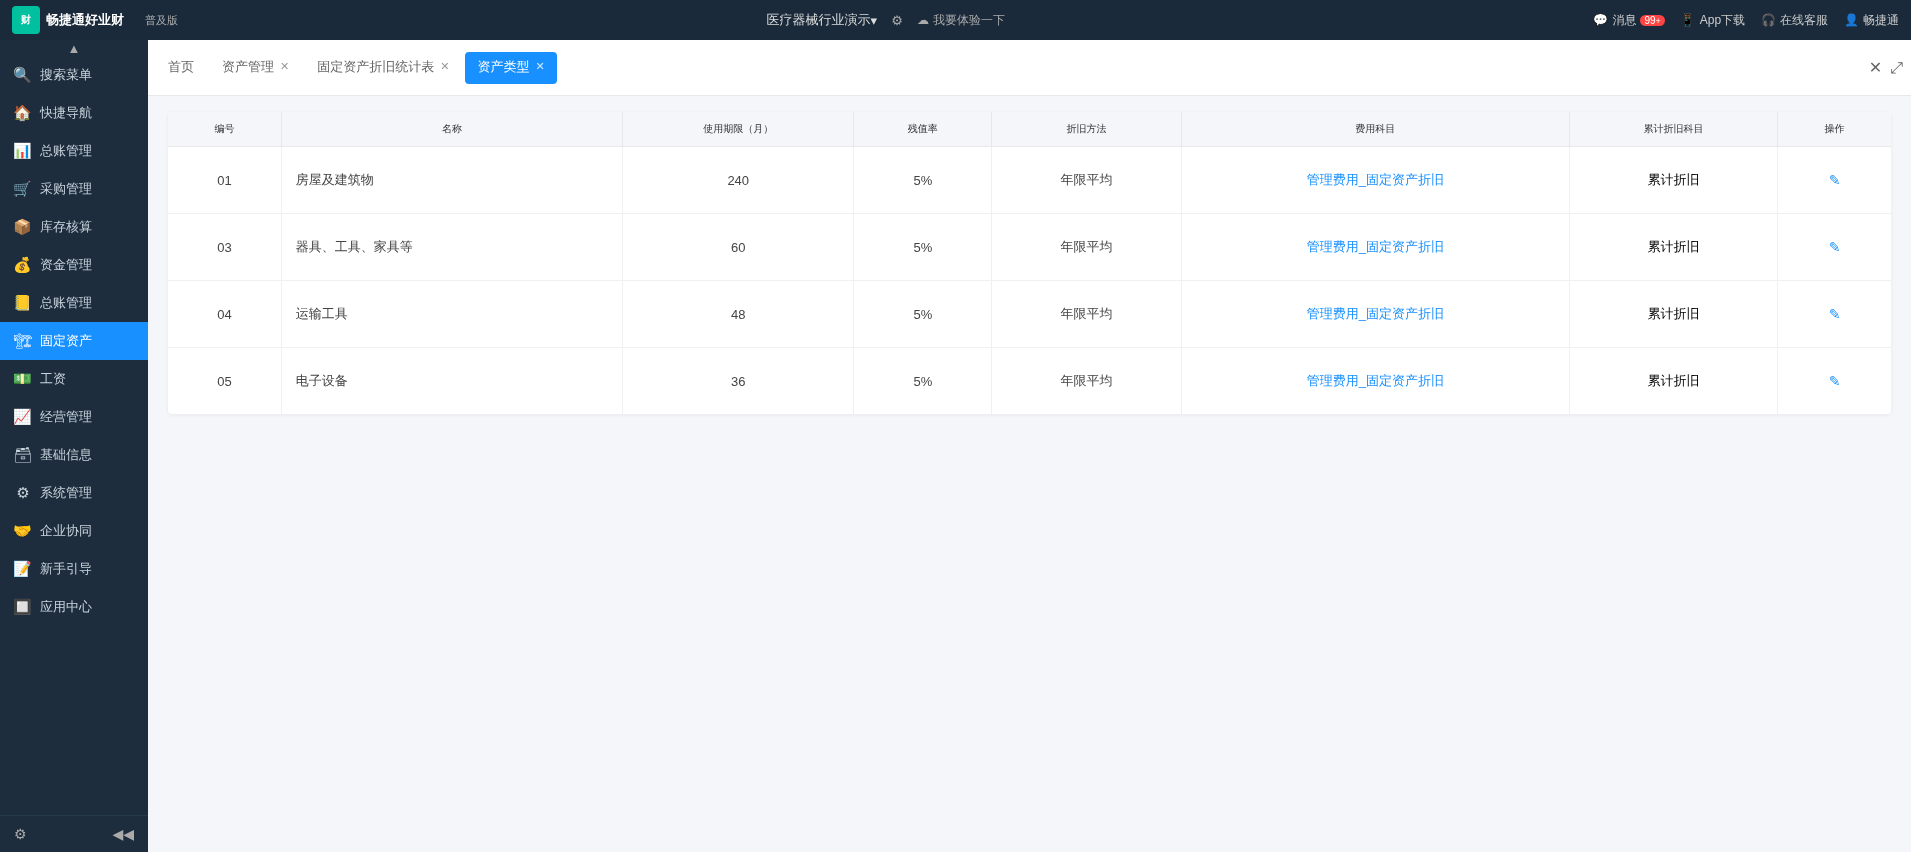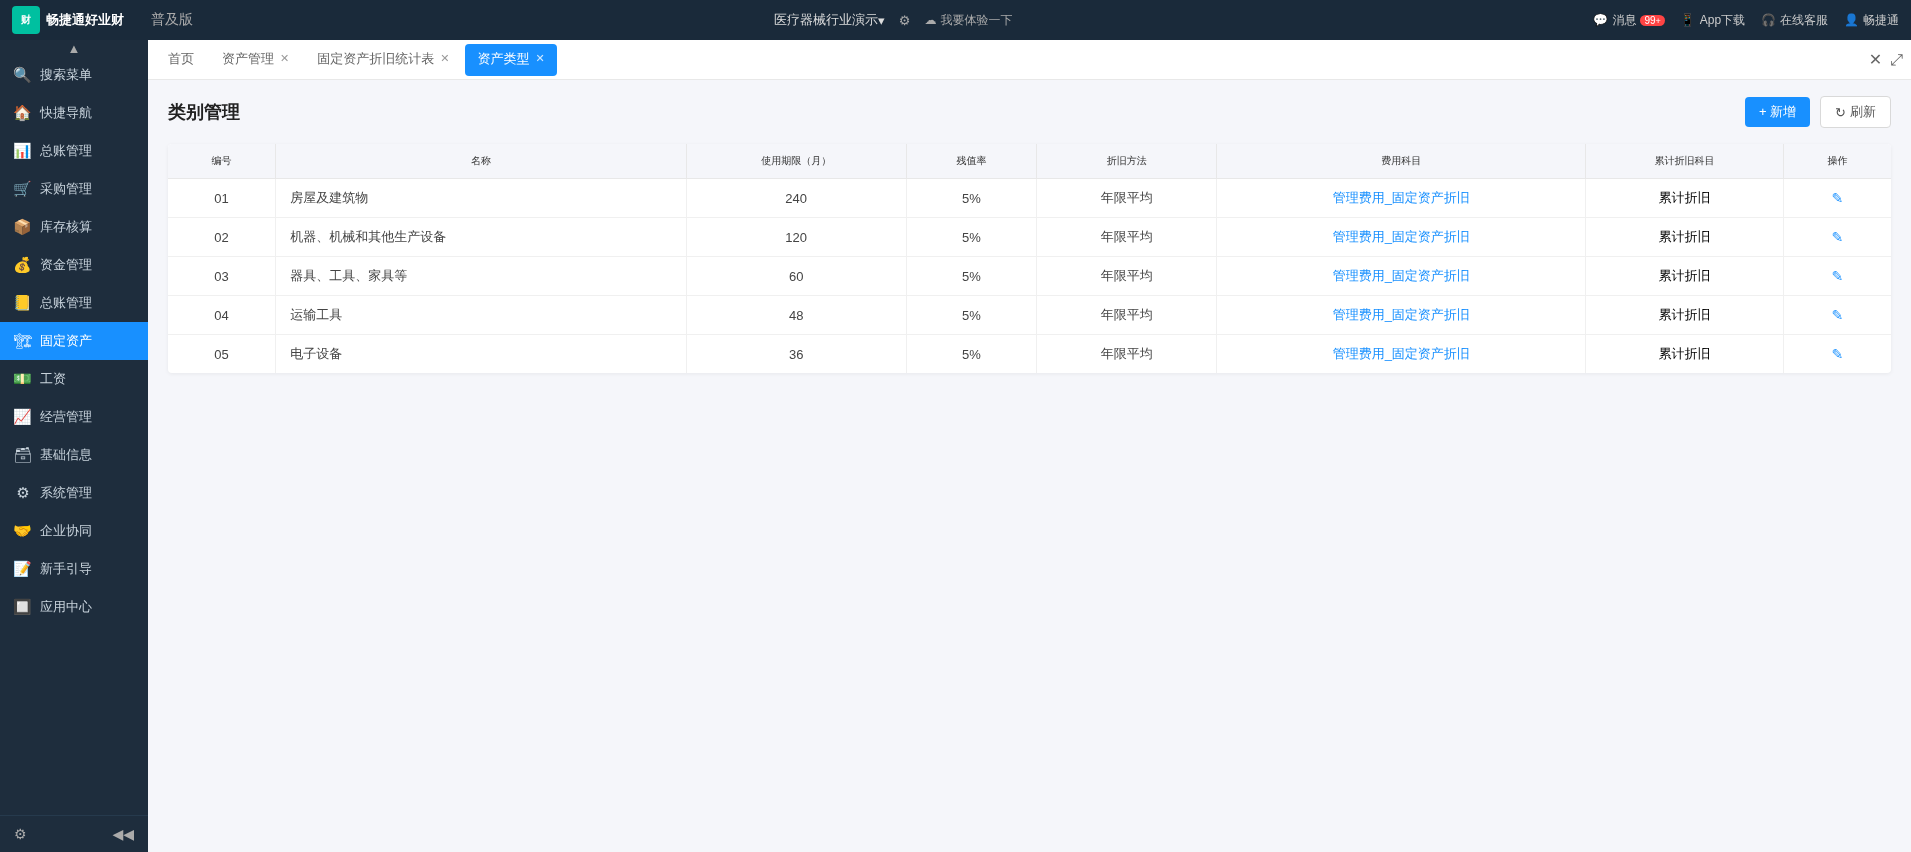--- a/index.html
+++ b/index.html
@@ -34,21 +34,21 @@
       background: #00c0a0;
       border-radius: 4px;
       display: flex;
       align-items: center;
       justify-content: center;
       font-size: 10px;
       color: #fff;
       font-weight: bold;
     }
     .app-logo-text { color: #fff; font-size: 13px; }
-    .app-edition { color: #aaa; font-size: 14px; margin-left: 17px; }
+    .app-edition { color: #aaa; font-size: 11px; margin-left: 11px; }
 
     .top-bar-center {
       display: flex;
       align-items: center;
       gap: 8px;
       color: #ddd;
       font-size: 13px;
     }
     .company-selector {
       display: flex;
@@ -174,21 +174,21 @@
       overflow: hidden;
     }
 
     
     .tab-bar {
       display: flex;
       align-items: center;
       background: #fff;
       border-bottom: 1px solid #e8e8e8;
       padding: 0 8px;
-      height: 40px;
+      height: 56px;
       flex-shrink: 0;
       gap: 4px;
     }
     .tab {
       display: flex;
       align-items: center;
       gap: 6px;
       padding: 6px 12px;
       cursor: pointer;
       font-size: 13px;
@@ -285,21 +285,21 @@
       padding: 10px 14px;
       text-align: center;
       font-weight: 500;
       color: #333;
       font-size: 10px;
       border-bottom: 1px solid #e8e8e8;
       border-right: 1px solid #e8e8e8;
     }
     .data-table th:last-child { border-right: none; }
     .data-table td {
-      padding: 10px 14px;
+      padding: 24px 14px;
       text-align: center;
       color: #444;
       font-size: 13px;
       border-bottom: 1px solid #f0f0f0;
       border-right: 1px solid #f0f0f0;
     }
     .data-table td:last-child { border-right: none; }
     .data-table tr:last-child td { border-bottom: none; }
     .data-table td.col-name { text-align: left; }
     .data-table td.col-fee { color: #1890ff; }
@@ -450,59 +450,39 @@
             <span class="tab-close">✕</span>
           </div>
         </div>
       <div class="tab-bar-right">
         <span class="tab-bar-btn">✕</span>
         <span class="tab-bar-btn">⤢</span>
       </div>
     </div>
 
     <div class="page-content">
-      <div class="page-header">
-        <span class="page-title">类别管理</span>
-        <div class="page-actions">
-          <button class="btn-primary">+ 新增</button>
-          <button class="btn-default">
-            <span>↻</span>
-            <span>刷新</span>
-          </button>
-        </div>
-      </div>
 
       <table class="data-table">
         <thead>
           <tr id="table-header-row">
               <th>编号</th>
               <th>名称</th>
               <th>使用期限（月）</th>
               <th>残值率</th>
               <th>折旧方法</th>
               <th>费用科目</th>
               <th>累计折旧科目</th>
               <th>操作</th>
             </tr>
         </thead>
         <tbody id="table-body">
         <tr>
               <td>01</td>
               <td class="col-name">房屋及建筑物</td>
               <td>240</td>
-              <td>5%</td>
-              <td>年限平均</td>
-              <td class="col-fee">管理费用_固定资产折旧</td>
-              <td class="col-cumfee">累计折旧</td>
-              <td><span class="edit-icon">✎</span></td>
-            </tr>
-            <tr>
-              <td>02</td>
-              <td class="col-name">机器、机械和其他生产设备</td>
-              <td>120</td>
               <td>5%</td>
               <td>年限平均</td>
               <td class="col-fee">管理费用_固定资产折旧</td>
               <td class="col-cumfee">累计折旧</td>
               <td><span class="edit-icon">✎</span></td>
             </tr>
             <tr>
               <td>03</td>
               <td class="col-name">器具、工具、家具等</td>
               <td>60</td>

